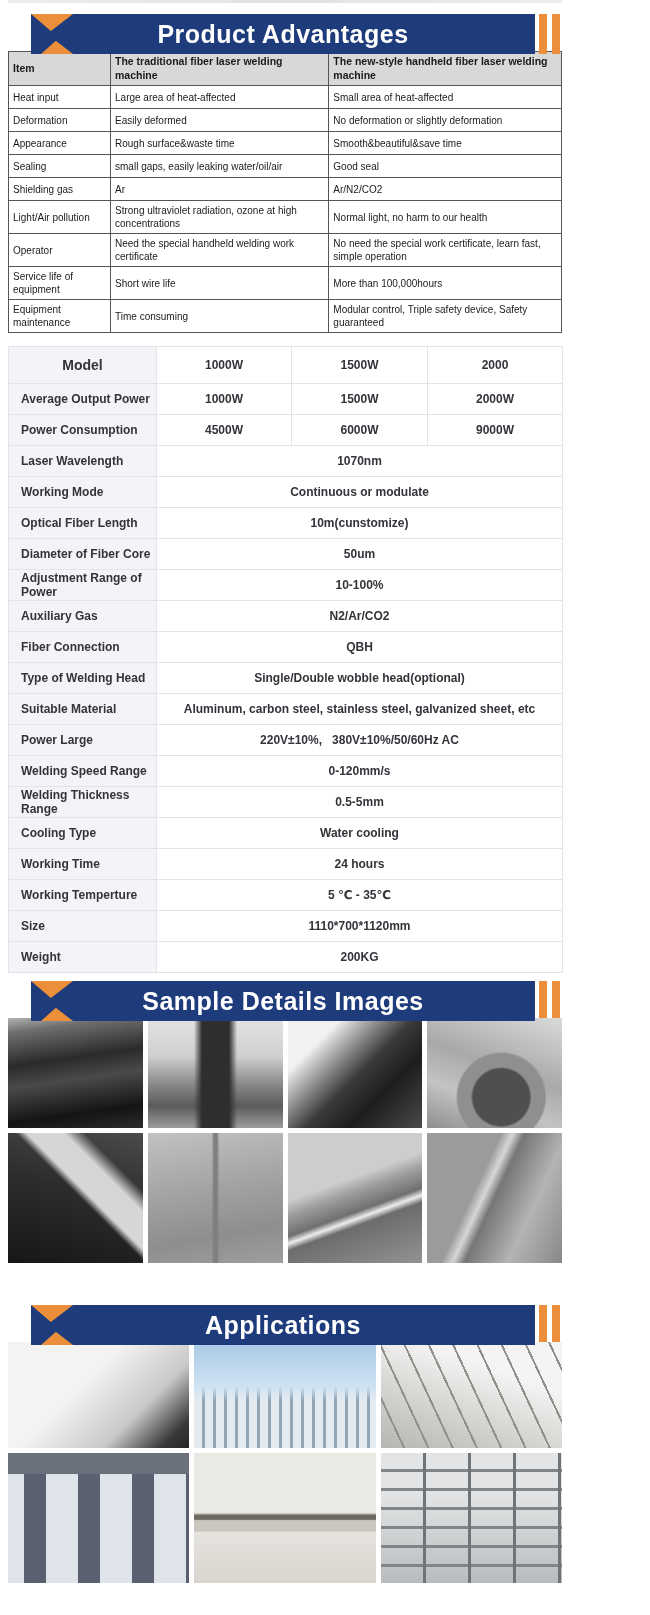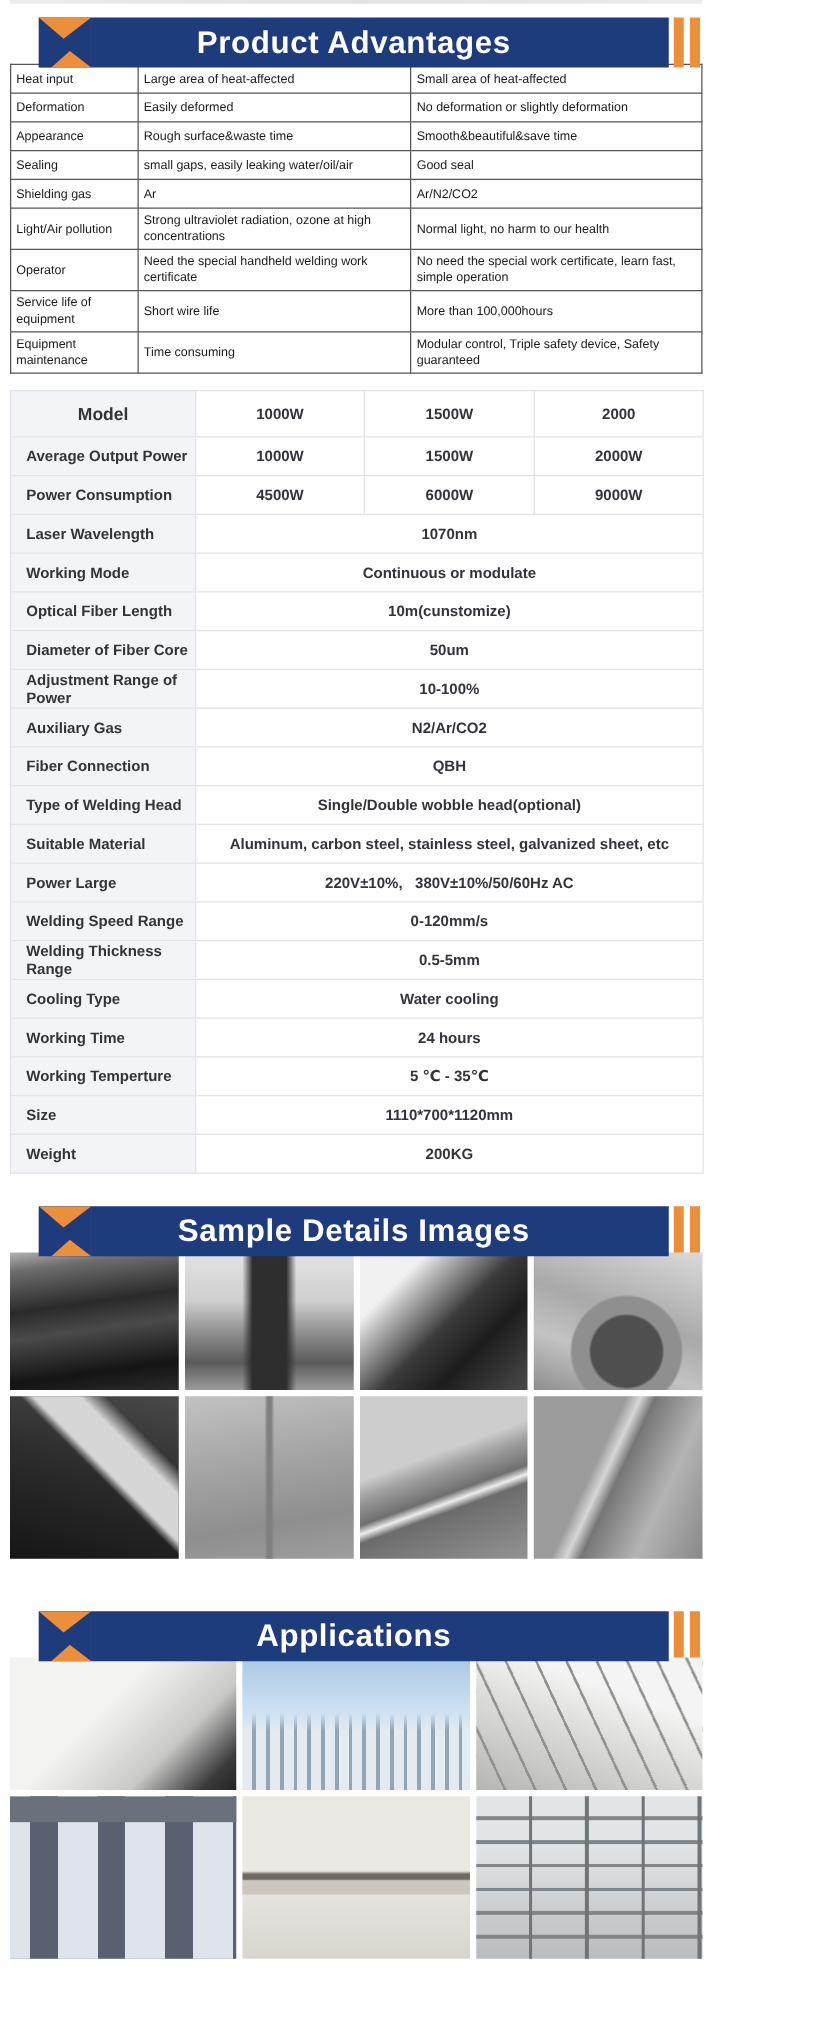--- a/index.html
+++ b/index.html
@@ -38,21 +38,21 @@
   .samples-row1{margin-top:12px;}
   .samples-row1 .ph{height:110px;}
   .samples-row2{margin-top:5px;}
   .samples-row2 .ph{height:130px;}
   .apps-row1{margin-top:12px;}
   .apps-row1 .ph{height:106px;}
   .apps-row2{margin-top:5px;}
   .apps-row2 .ph{height:130px;}
 
   .mt-banner2{margin-top:16px;}
-  .mt-banner3{margin-top:26px;}
+  .mt-banner3{margin-top:8px;}
   .mt-banner4{margin-top:42px;border-radius:19px;}
 
   
   .s1{background:linear-gradient(172deg,#b2b2b2 0%,#6e6e6e 12%,#2a2a2a 38%,#4a4a4a 55%,#141414 82%,#2b2b2b 100%);}
   .s2{background:linear-gradient(90deg,rgba(0,0,0,0) 34%,#2e2e2e 40% 60%,rgba(0,0,0,0) 66%),
                linear-gradient(180deg,#e3e3e3 0%,#cfcfcf 35%,#8a8a8a 60%,#5a5a5a 80%,#9c9c9c 100%);}
   .s3{background:linear-gradient(135deg,#f1f1f1 0% 22%,#bdbdbd 30%,#3a3a3a 52%,#1d1d1d 70%,#4a4a4a 100%);}
   .s4{background:radial-gradient(circle at 55% 72%,#4f4f4f 0 26%,#8f8f8f 28% 40%,rgba(0,0,0,0) 42%),
                linear-gradient(200deg,#dadada 0%,#a9a9a9 45%,#c3c3c3 70%,#8f8f8f 100%);}
   .s5{background:linear-gradient(45deg,rgba(0,0,0,0) 52%,#d6d6d6 56% 70%,#8a8a8a 74%,rgba(0,0,0,0) 78%),
@@ -98,20 +98,25 @@
     </div>
   </div>
 
   <table class="adv-table">
     <colgroup>
         <col class="adv-col1">
         <col class="adv-col2">
         <col class="adv-col3">
       </colgroup>
     <tbody>
+        <tr>
+      <th>Item</th>
+      <th>The traditional fiber laser welding machine</th>
+      <th>The new-style handheld fiber laser welding machine</th>
+    </tr>
     <tr>
       <td>Heat input</td>
       <td>Large area of heat-affected</td>
       <td>Small area of heat-affected</td>
     </tr>
     <tr>
       <td>Deformation</td>
       <td>Easily deformed</td>
       <td>No deformation or slightly deformation</td>
     </tr>

